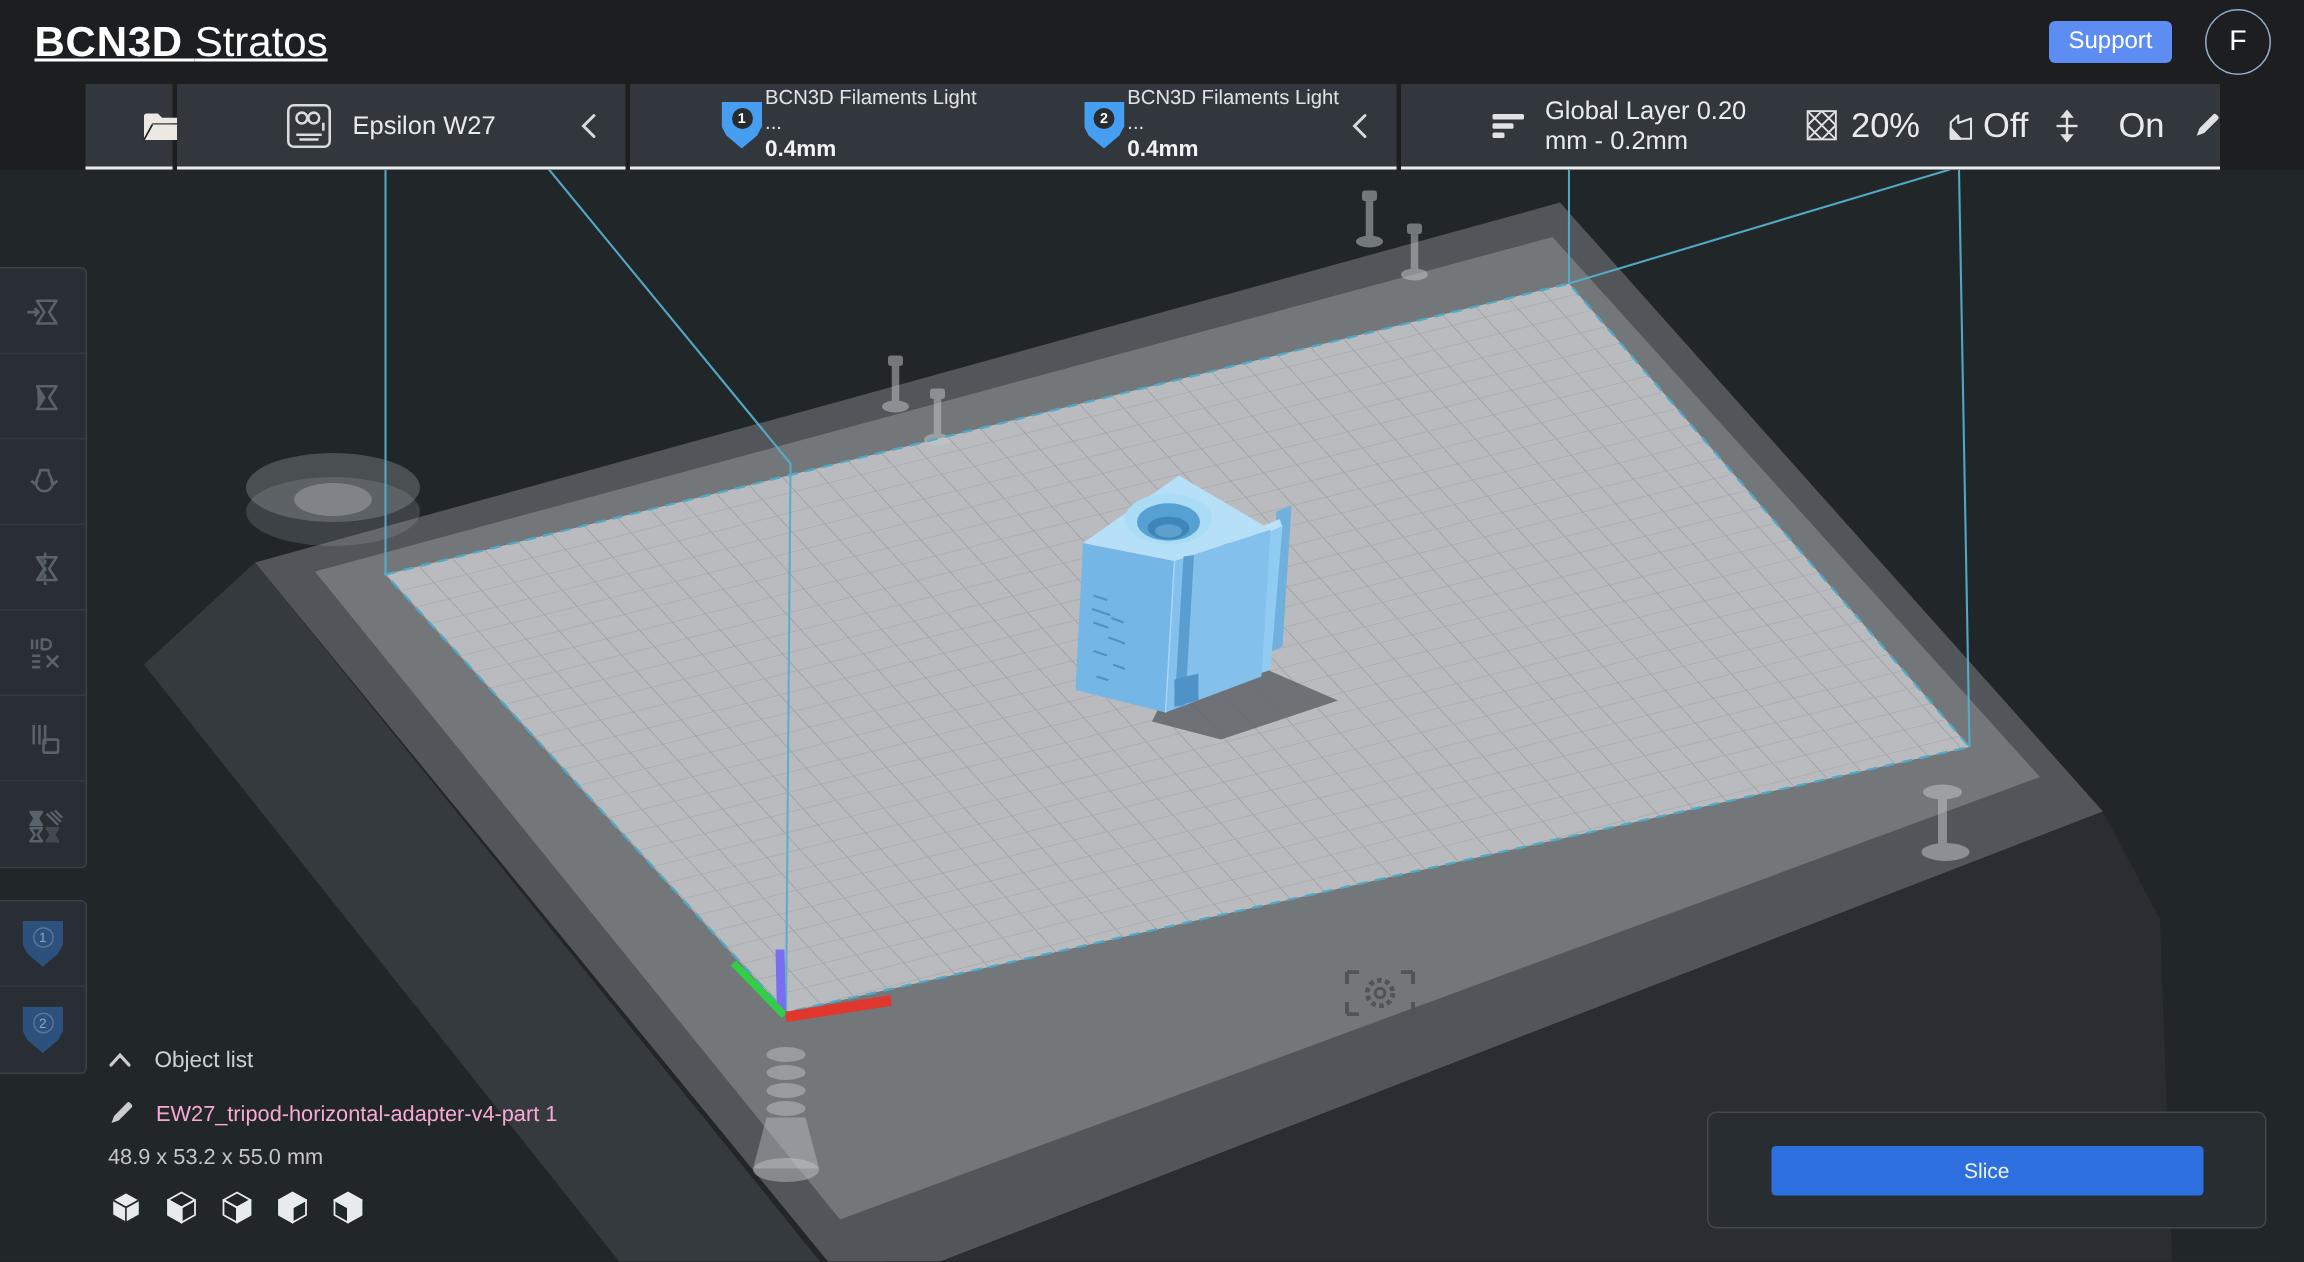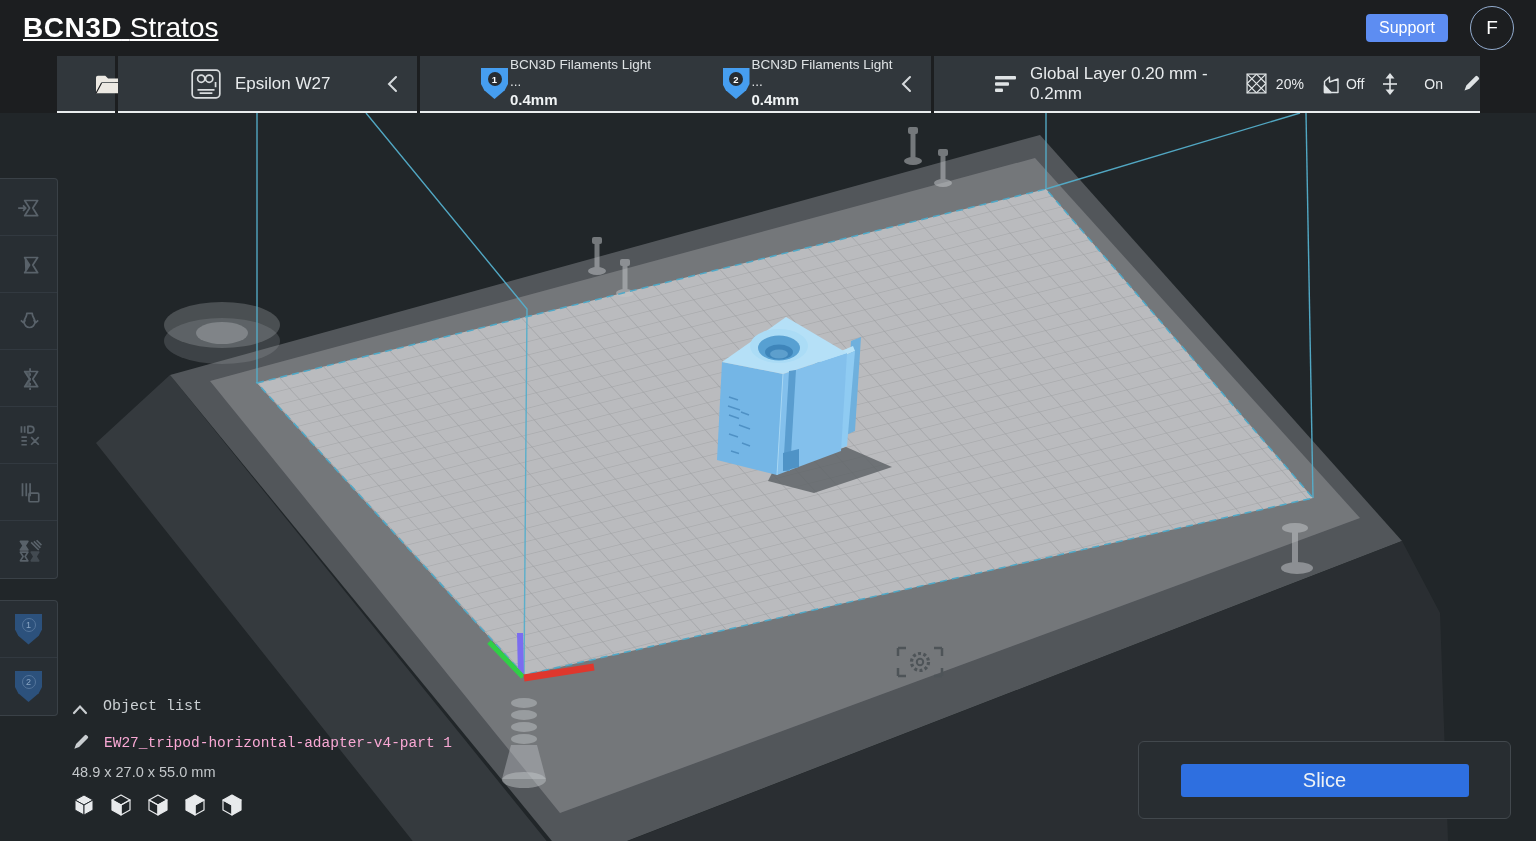--- a/index.html
+++ b/index.html
@@ -31,21 +31,21 @@
   .tb-label { color:#e8ebed; font-size:17px; }
   .chev { margin-left:auto; margin-right:18px; flex:none; }
   .shield { position:relative; width:27px; height:31px; flex:none;
     clip-path:polygon(0 0,100% 0,100% 52%,88% 72%,50% 100%,12% 72%,0 52%); background:#469ef0; }
   .shield .ring { position:absolute; left:50%; top:11px; transform:translate(-50%,-50%); width:14px; height:14px;
     border-radius:50%; background:#272c31; color:#fff; font-size:9.5px; font-weight:bold;
     display:flex; align-items:center; justify-content:center; }
   .ext-texts { margin-left:2px; line-height:1.25; }
   .ext-material { color:#dfe3e5; font-size:13.5px; }
   .ext-nozzle { color:#f0f3f4; font-size:15px; font-weight:bold; }
-  .set-item { display:flex; align-items:center; color:#e8ebed; font-size:14px; }
+  .set-item { display:flex; align-items:center; color:#e8ebed; font-size:23px; }
 
   
   .viewport { position:absolute; left:0; top:113px; width:1536px; height:728px; z-index:1; }
 
   
   .tools-panel { position:absolute; left:0; top:178px; width:58px; background:#282e33;
     border:1px solid #3a4147; border-left:none; border-radius:0 4px 4px 0; z-index:20; }
   .tool-tile { width:100%; height:57px; display:flex; align-items:center; justify-content:center;
     border-bottom:1px solid #323940; cursor:pointer; }
   .tool-tile:last-child { border-bottom:none; }
@@ -55,32 +55,32 @@
     border-bottom:1px solid #323940; cursor:pointer; }
   .ext-tile:last-child { border-bottom:none; }
   .shield-dim { position:relative; width:27px; height:31px;
     clip-path:polygon(0 0,100% 0,100% 52%,88% 72%,50% 100%,12% 72%,0 52%); background:#2c517c; }
   .shield-dim .ring { position:absolute; left:50%; top:11px; transform:translate(-50%,-50%); width:14px; height:14px;
     border-radius:50%; border:1px solid #54759b; color:#8aa6c4; font-size:9px;
     display:flex; align-items:center; justify-content:center; }
 
   
   .object-panel { position:absolute; left:72px; top:698px; z-index:20; color:#cbd0d3; }
-  .op-row { display:flex; align-items:flex-end;font-family:Liberation Mono, monospace; }
+  .op-row { display:flex; align-items:center; }
   .op-title { font-size:15px; margin-left:15px; }
   .op-name { font-size:14.5px; margin-left:15px; color:#f9a8d4; }
   .op-dims { font-size:14.5px; margin-top:13px; color:#c3c7ca; }
   .op-cubes { display:flex; gap:13px; margin-top:13px; }
   .op-cube { cursor:pointer; }
 
   
   .slice-panel { position:absolute; left:1138px; top:741px; width:373px; height:78px; background:#282d31;
     border:1px solid #42484d; border-radius:6px; z-index:20; display:flex; align-items:center; justify-content:center; }
   .slice-btn { width:288px; height:33px; background:#2e6fe0; border:none; border-radius:3px;
-    color:#eef2f5; font-size:20px; cursor:pointer; font-family:inherit; }
+    color:#eef2f5; font-size:14px; cursor:pointer; font-family:inherit; }
 
   svg { display:block; }
   .icon { flex:none; }
 </style>
 </head>
 <body>
 
 <div class="topbar">
   <div class="brand">
     <b>BCN3D</b>
@@ -345,21 +345,21 @@
       <polyline points="2,9 8,2.5 14,9"></polyline>
     </svg>
     <span class="op-title">Object list</span>
   </div>
   <div class="op-row" style="margin-top:19px">
     <svg class="icon" width="17" height="17" viewBox="0 0 18 18">
       <path d="M2.5 15.5l1.8-5L13.5 1.3a1.4 1.4 0 012 0l1.2 1.2a1.4 1.4 0 010 2L7.5 13.7Z" fill="#c9cdd0"></path>
     </svg>
     <span class="op-name">EW27_tripod-horizontal-adapter-v4-part 1</span>
   </div>
-  <div class="op-dims">48.9 x 27.0 x 55.0 mm</div>
+  <div class="op-dims">48.9 x 53.2 x 55.0 mm</div>
   <div class="op-cubes">
     <svg class="op-cube" width="24" height="24" viewBox="0 0 24 24" stroke="#262b2f" stroke-width="1" stroke-linejoin="round">
       <polygon points="12,2 21,7 12,12 3,7" fill="#e8eaec"></polygon>
         <polygon points="3,7 12,12 12,22 3,17" fill="#e8eaec"></polygon>
         <polygon points="12,12 21,7 21,17 12,22" fill="#e8eaec"></polygon>
     </svg>
     <svg class="op-cube" width="24" height="24" viewBox="0 0 24 24" stroke="#e8eaec" stroke-width="1.2" stroke-linejoin="round" fill="none">
       <polygon points="12,2 21,7 12,12 3,7"></polygon>
         <polygon points="3,7 12,12 12,22 3,17" fill="#e8eaec"></polygon>
         <polygon points="12,12 21,7 21,17 12,22"></polygon>

